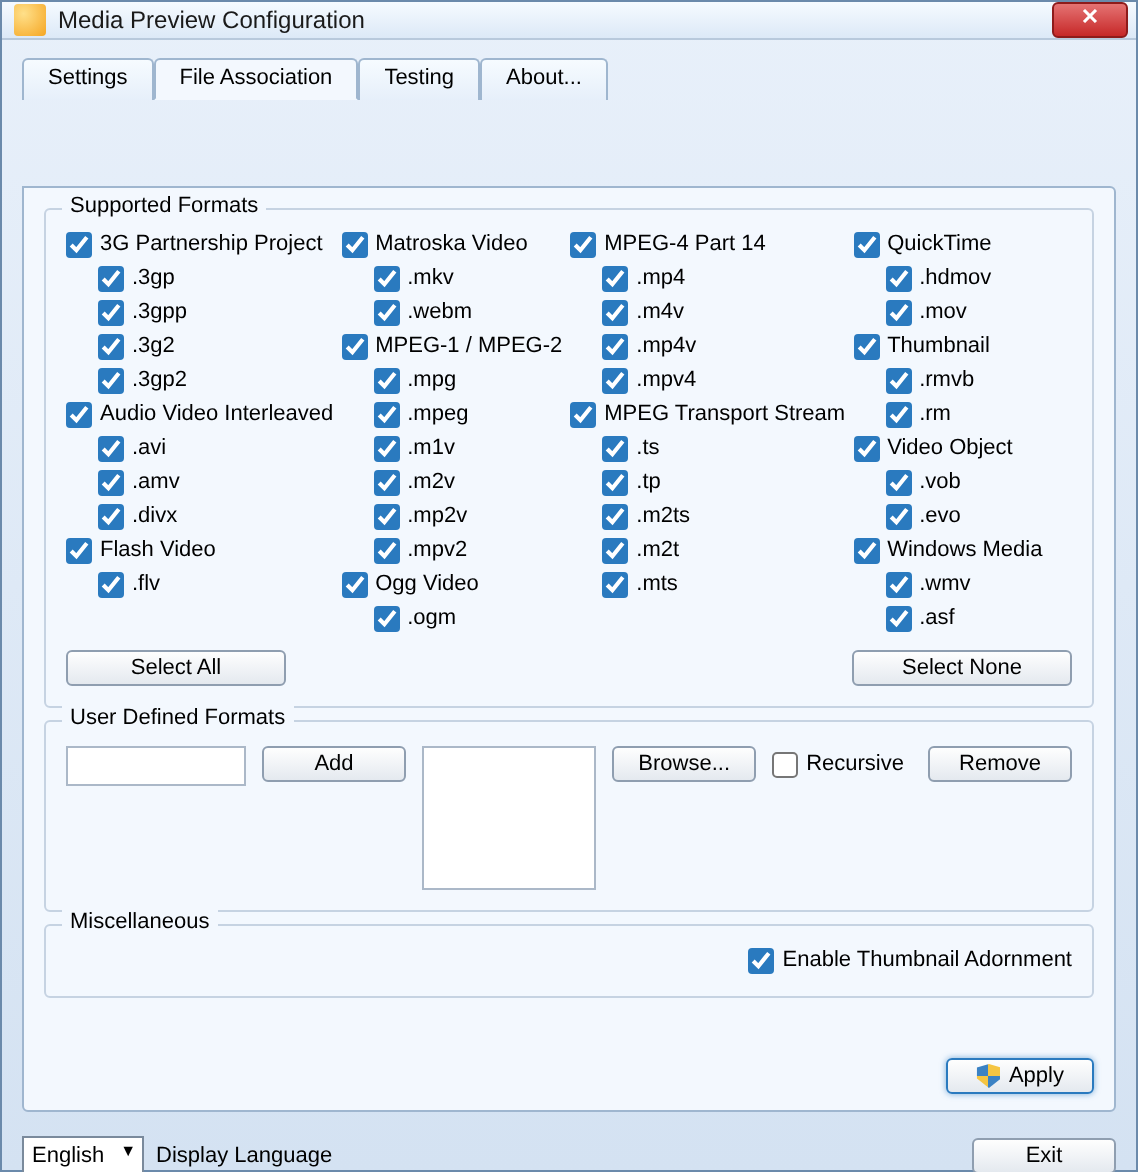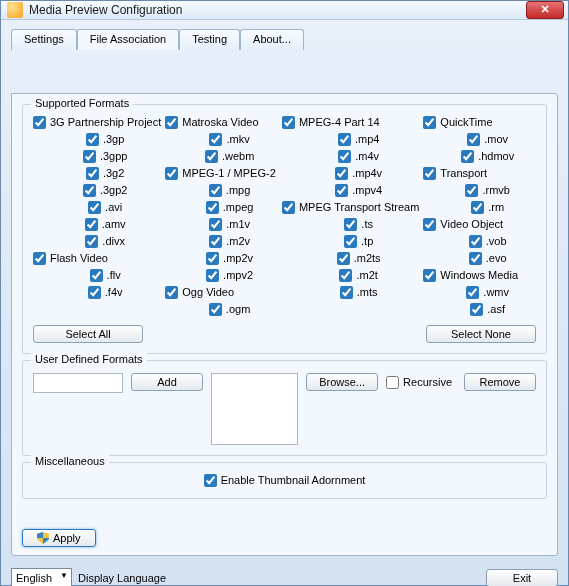--- a/index.html
+++ b/index.html
@@ -115,21 +115,21 @@
   align-items: center;
   gap: 4px;
   line-height: 15px;
   white-space: nowrap;
 }
 .chk input[type=checkbox] {
   width: 13px;
   height: 13px;
   accent-color: #2a7abf;
 }
-.chk.sub { padding-left: 16px; justify-content: center; }
+.chk.sub { padding-left: 16px; }
 .btnrow {
   display: flex;
   margin-top: 8px;
 }
 .btn {
   background: linear-gradient(#fefefe, #e4e9ef);
   border: 1px solid #8f9eb0;
   border-radius: 3px;
   padding: 2px 8px;
   font-size: 11px;
@@ -175,27 +175,27 @@
   gap: 6px;
 }
 .udf-browse-row {
   display: flex;
   align-items: center;
   gap: 8px;
 }
 .misc-content {
   display: flex;
   flex-direction: column;
-  align-items: center;
+  align-items: flex-end;
   gap: 6px;
   margin-top: 2px;
 }
 .applyrow {
   display: flex;
-  justify-content: flex-start;
+  justify-content: flex-end;
   padding-top: 4px;
   margin-top: 20px;
 }
 .footer {
   display: flex;
   align-items: center;
   padding: 6px 10px 8px 10px;
   gap: 6px;
 }
 .lang-select {
@@ -262,43 +262,43 @@
                 <span>.3gpp</span>
               </label>
               <label class="chk sub">
                 <input type="checkbox" checked="" style="">
                 <span>.3g2</span>
               </label>
               <label class="chk sub">
                 <input type="checkbox" checked="" style="">
                 <span>.3gp2</span>
               </label>
+              <label class="chk">
+                <input type="checkbox" checked="" style="">
+                <span>Audio Video Interleaved</span>
+              </label>
               <label class="chk sub">
                 <input type="checkbox" checked="" style="">
                 <span>.avi</span>
               </label>
               <label class="chk sub">
                 <input type="checkbox" checked="" style="">
                 <span>.amv</span>
               </label>
               <label class="chk sub">
                 <input type="checkbox" checked="" style="">
                 <span>.divx</span>
               </label>
               <label class="chk">
                 <input type="checkbox" checked="" style="">
                 <span>Flash Video</span>
               </label>
               <label class="chk sub">
                 <input type="checkbox" checked="" style="">
                 <span>.flv</span>
-              </label>
-              <label class="chk sub">
-                <input type="checkbox" checked="" style="">
-                <span>.f4v</span>
               </label>
             </div>
             <div class="col">
               <label class="chk">
                 <input type="checkbox" checked="" style="">
                 <span>Matroska Video</span>
               </label>
               <label class="chk sub">
                 <input type="checkbox" checked="" style="">
                 <span>.mkv</span>
@@ -390,29 +390,29 @@
                 <span>.mts</span>
               </label>
             </div>
             <div class="col">
               <label class="chk">
                 <input type="checkbox" checked="" style="">
                 <span>QuickTime</span>
               </label>
               <label class="chk sub">
                 <input type="checkbox" checked="" style="">
+                <span>.hdmov</span>
+              </label>
+              <label class="chk sub">
+                <input type="checkbox" checked="" style="">
                 <span>.mov</span>
               </label>
-              <label class="chk sub">
-                <input type="checkbox" checked="" style="">
-                <span>.hdmov</span>
-              </label>
-              <label class="chk">
-                <input type="checkbox" checked="" style="">
-                <span>Transport</span>
+              <label class="chk">
+                <input type="checkbox" checked="" style="">
+                <span>Thumbnail</span>
               </label>
               <label class="chk sub">
                 <input type="checkbox" checked="" style="">
                 <span>.rmvb</span>
               </label>
               <label class="chk sub">
                 <input type="checkbox" checked="" style="">
                 <span>.rm</span>
               </label>
               <label class="chk">

